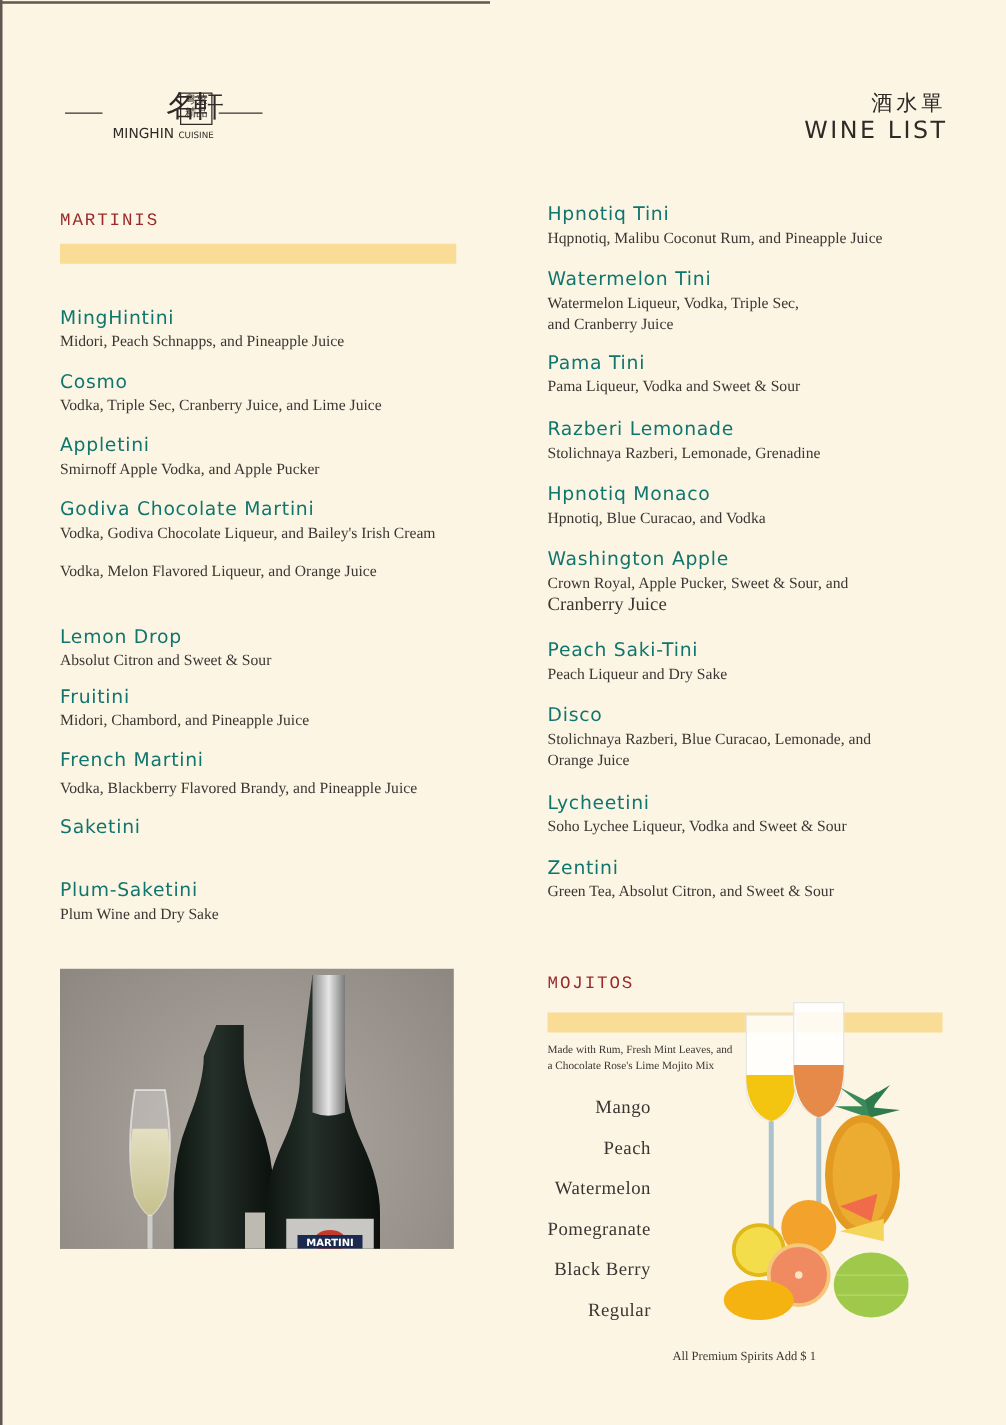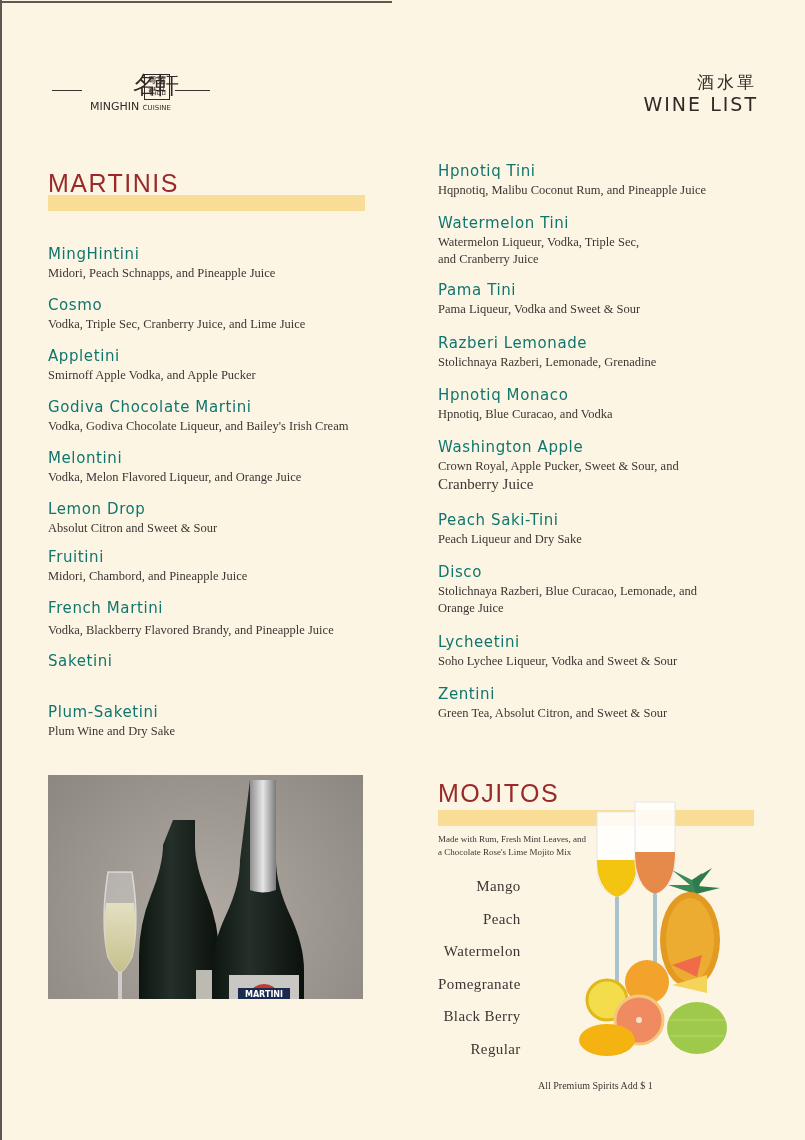--- a/index.html
+++ b/index.html
@@ -20,21 +20,21 @@
     .logo .cjk-big { position: absolute; left: 37px; top: 0; font-family: "DejaVu Serif", serif; font-size: 24px; line-height: 26px; color: #2f2a27; letter-spacing: -2px; margin-left: 44px; }
     .logo .cjk-box { position: absolute; left: 92px; top: 2px; width: 24px; height: 24px; border: 1px solid #2f2a27; font-family: "DejaVu Sans", sans-serif; font-size: 9px; line-height: 11px; color: #2f2a27; text-align: center; }
     .logo .brand { position: absolute; left: 38px; top: 28px; font-family: "DejaVu Sans", sans-serif; font-size: 11px; color: #2f2a27; letter-spacing: 0px; white-space: nowrap; }
     .logo .brand small { font-size: 7px; letter-spacing: 0; }
 
     
     .wl-cn { position: absolute; right: 48px; top: 71px; font-family: "DejaVu Sans", sans-serif; font-size: 17px; color: #2f2a27; letter-spacing: 3px; }
     .wl-en { position: absolute; right: 47px; top: 93px; font-family: "DejaVu Sans", sans-serif; font-size: 19px; color: #2f2a27; letter-spacing: 2px; }
 
     
-    .sec-title { position: absolute; font-family: Liberation Sans, sans-serif; font-size: 25px; color: #9a2a2a; letter-spacing: 1.5px; }
+    .sec-title { position: absolute; font-family: Liberation Mono, monospace; font-size: 14px; color: #9a2a2a; letter-spacing: 1.5px; }
     .bar { position: absolute; height: 16px; background: #f9dc95; }
 
     
     .col { position: absolute; }
     .drink { position: absolute; left: 0; width: 340px; }
     .drink .name { font-family: "DejaVu Sans", sans-serif; font-size: 15px; color: #0f766e; letter-spacing: 0.6px; line-height: 20px; white-space: nowrap; }
     .drink .desc { font-family: "Liberation Serif", serif; font-size: 12.5px; color: #3b3633; line-height: 17px; margin-top: 1px; white-space: nowrap; }
     .col-left .drink .desc { width: 305px; overflow: hidden; }
 
     
@@ -84,21 +84,20 @@
     </div>
   <div class="drink" style="top:102px">
       <div class="name">Appletini</div>
       <div class="desc">Smirnoff Apple Vodka, and Apple Pucker</div>
     </div>
   <div class="drink" style="top:153px">
       <div class="name">Godiva Chocolate Martini</div>
       <div class="desc">Vodka, Godiva Chocolate Liqueur, and Bailey's Irish Cream</div>
     </div>
   <div class="drink" style="top:204px">
-      <div class="name">Melontini</div>
       <div class="desc">Vodka, Melon Flavored Liqueur, and Orange Juice</div>
     </div>
   <div class="drink" style="top:255px">
       <div class="name">Lemon Drop</div>
       <div class="desc">Absolut Citron and Sweet &amp; Sour</div>
     </div>
   <div class="drink" style="top:303px">
       <div class="name">Fruitini</div>
       <div class="desc">Midori, Chambord, and Pineapple Juice</div>
     </div>

